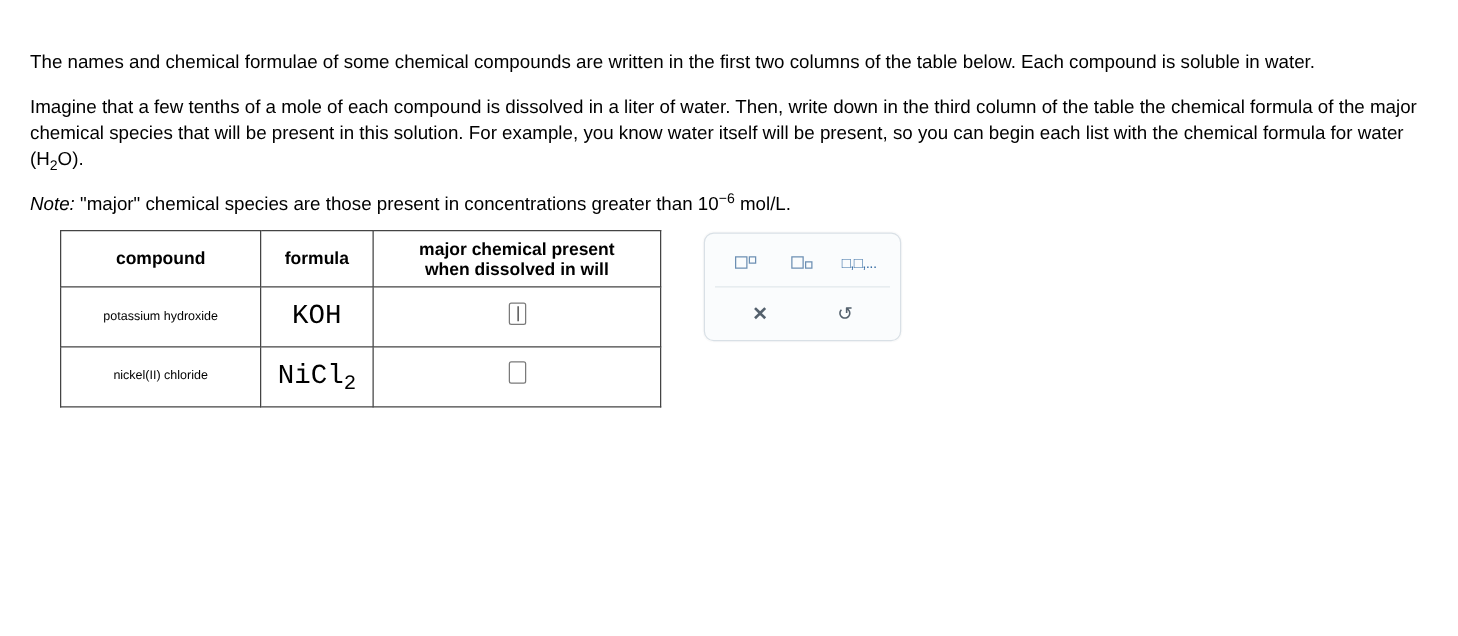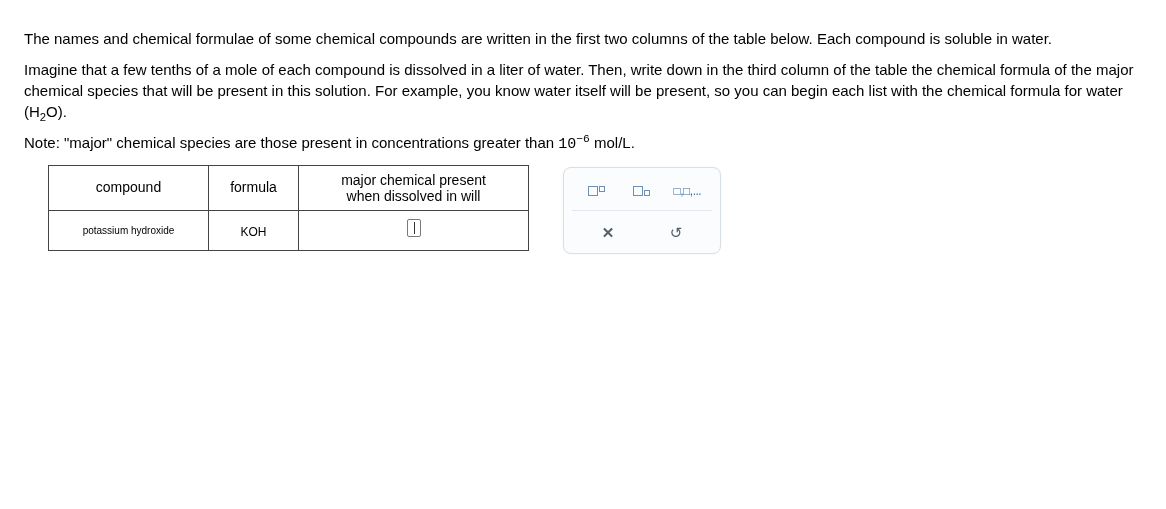--- a/index.html
+++ b/index.html
@@ -6,50 +6,50 @@
     body {
       margin: 0;
       padding: 24px;
       font-family: Arial, Helvetica, sans-serif;
       font-size: 15px;
       color: #000;
       line-height: 1.4;
       background: #fff;
     }
     .instructions { max-width: 1120px; }
-    .instructions p { margin: 4px 0 10px 0; }
+    .instructions p { margin: 15px 0 10px 0; }
     .note { margin-top: 18px; margin-bottom: 18px; }
-    .italic { }
+    .italic { font-style: italic; }
     sub { font-size: 0.75em; vertical-align: sub; line-height: 0; }
     sup { font-size: 0.75em; vertical-align: super; line-height: 0; }
-    .sup-ms-note { font-family: Liberation Mono, monospace; text-align: center; }
+    .sup-ms-note { font-family: Liberation Sans, sans-serif; text-align: center; }
 
     .content-row { display: flex; align-items: flex-start; gap: 34px; }
 
     table.compounds {
       border-collapse: collapse;
       margin-left: 24px;
     }
     table.compounds th, table.compounds td {
       border: 1px solid #444;
       padding: 8px 12px;
       text-align: center;
       vertical-align: middle;
     }
     table.compounds th {
-      font-weight: normal;
+      font-weight: bold;
       font-size: 14px;
       background: #fff;
       padding: 6px 18px;
     }
     table.compounds th.c1 { width: 160px; }
     table.compounds th.c2 { width: 90px; }
     table.compounds th.c3 { width: 230px; line-height: 1.15; }
     table.compounds td.cname { font-size: 10px; }
-    .formula { font-family: Liberation Sans, sans-serif; font-size: 12px; white-space: nowrap; }
+    .formula { font-family: Liberation Mono, monospace; font-size: 22px; white-space: nowrap; }
 
     .input-slot {
       display: inline-block;
       width: 14px;
       height: 18px;
       border: 1px solid #7a7a7a;
       border-radius: 2px;
       background: #fff;
     }
     .input-slot.cursor { position: relative; }
@@ -133,20 +133,25 @@
           <span>when dissolved in will</span>
         </th>
       </tr>
     </thead>
     <tbody>
       <tr>
         <td class="cname">potassium hydroxide</td>
         <td><span class="formula"><span>KOH</span><sub></sub></span></td>
         <td><span class="input-slot cursor"></span></td>
       </tr>
+      <tr>
+        <td class="cname">nickel(II) chloride</td>
+        <td><span class="formula"><span>NiCl</span><sub>2</sub></span></td>
+        <td><span class="input-slot"></span></td>
+      </tr>
     </tbody>
   </table>
 
   <div class="palette">
     <div class="palette-row">
       <div class="pal-btn" title="superscript">
         <span class="sup-combo">
             <span class="glyph-box"></span>
             <span class="small"></span>
           </span>

